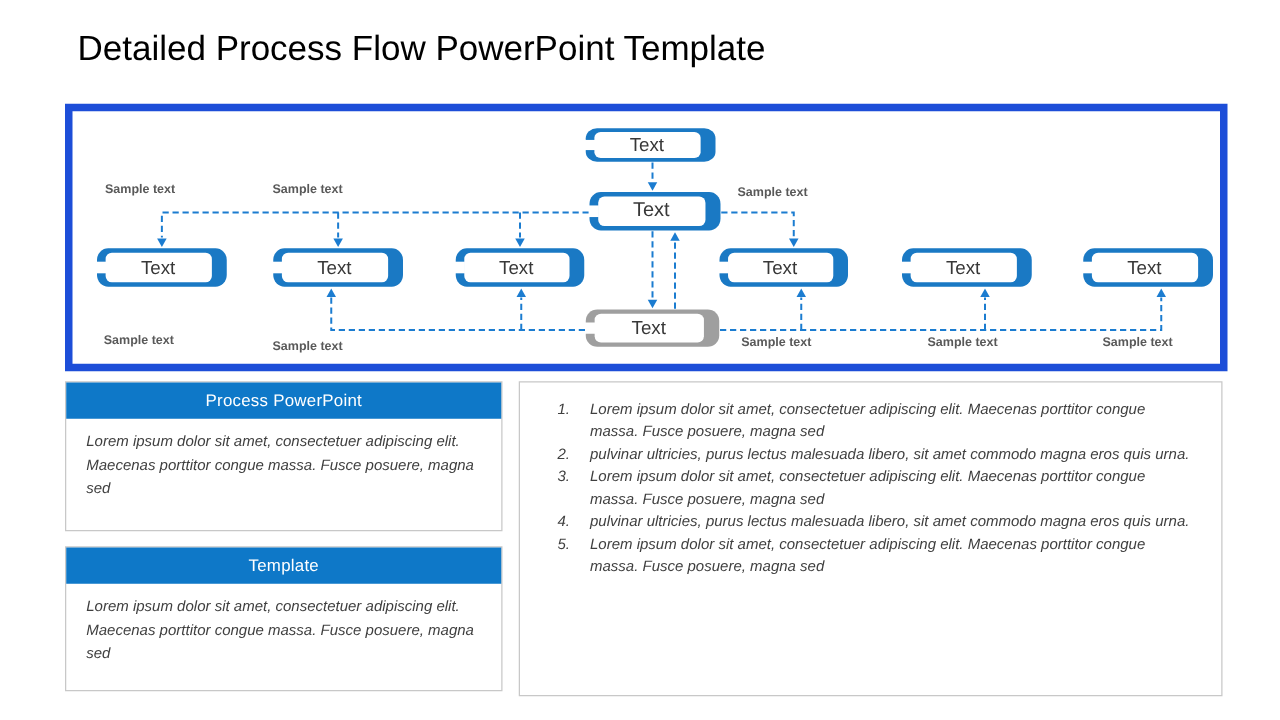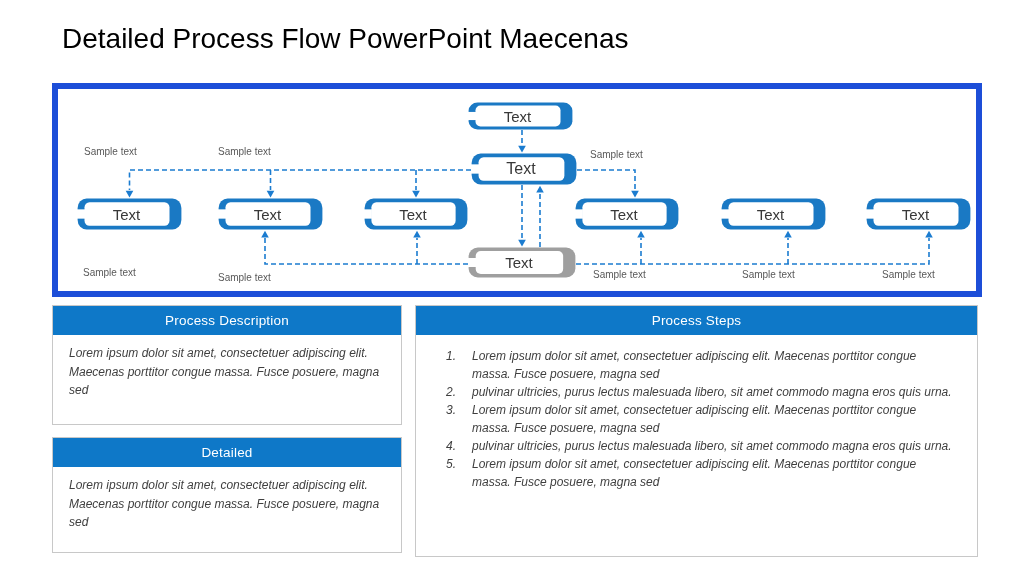--- a/index.html
+++ b/index.html
@@ -18,21 +18,21 @@
   }
   .connectors{position:absolute;left:0;top:0;}
   .flow-box{position:absolute;color:#1a79c4;}
   .flow-box.gray{color:#9f9f9f;}
   .flow-box svg{position:absolute;left:0;top:0;width:100%;height:100%;}
   .flow-box .lbl{
     position:absolute;left:0;top:0;right:6px;bottom:0;display:flex;
     align-items:center;justify-content:center;font-size:15px;color:#383838;
   }
   .sample-label{
-    position:absolute;font-size:10px;font-weight:normal;color:#595959;white-space:nowrap;
+    position:absolute;font-size:10px;font-weight:bold;color:#595959;white-space:nowrap;
   }
   
   .panel{position:absolute;border:1px solid #c8c8c8;background:#fff;box-sizing:border-box;}
   .panel-header{
     height:29px;background:#0e78c8;color:#fff;display:flex;align-items:center;
     justify-content:center;font-size:13.5px;letter-spacing:.2px;
   }
   .panel-body{
     padding:9px 18px 9px 16px;font-size:12px;color:#3f3f3f;line-height:18.5px;font-style:italic;
   }
@@ -41,21 +41,21 @@
     counter-increment:n;position:relative;padding-left:28px;line-height:18px;
     font-size:12px;color:#3f3f3f;
   }
   .steps li::before{
     content:counter(n) ".";position:absolute;left:2px;top:0;
   }
 </style>
 </head>
 <body>
 
-<div class="slide-title">Detailed Process Flow PowerPoint Maecenas</div>
+<div class="slide-title">Detailed Process Flow PowerPoint Template</div>
 
 <div class="diagram">
 
   <svg class="connectors" width="918" height="202" viewBox="0 0 918 202">
     <g stroke="#1b7cd0" stroke-width="1.6" stroke-dasharray="5 3" fill="none">
       <path d="M464 41 V56"></path>
       <path d="M413 81 H71.5 V101"></path>
       <path d="M212.5 81 V101"></path>
       <path d="M358 81 V101"></path>
       <path d="M519 81 H577 V101"></path>
@@ -163,31 +163,30 @@
   <span class="sample-label" style="left:160px;top:57px;">Sample text</span>
   <span class="sample-label" style="left:532px;top:60px;">Sample text</span>
   <span class="sample-label" style="left:25px;top:178px;">Sample text</span>
   <span class="sample-label" style="left:160px;top:183px;">Sample text</span>
   <span class="sample-label" style="left:535px;top:180px;">Sample text</span>
   <span class="sample-label" style="left:684px;top:180px;">Sample text</span>
   <span class="sample-label" style="left:824px;top:180px;">Sample text</span>
 </div>
 
 <div class="panel" style="left:52px;top:305px;width:350px;height:120px;">
-  <div class="panel-header">Process Description</div>
+  <div class="panel-header">Process PowerPoint</div>
   <div class="panel-body">Lorem ipsum dolor sit amet, consectetuer adipiscing elit.  Maecenas porttitor congue massa. Fusce posuere, magna sed</div>
 </div>
 
 <div class="panel" style="left:52px;top:437px;width:350px;height:116px;">
-  <div class="panel-header">Detailed</div>
+  <div class="panel-header">Template</div>
   <div class="panel-body">Lorem ipsum dolor sit amet, consectetuer adipiscing elit.  Maecenas porttitor congue massa. Fusce posuere, magna sed</div>
 </div>
 
 <div class="panel" style="left:415px;top:305px;width:563px;height:252px;">
-  <div class="panel-header">Process Steps</div>
   <div class="panel-body">
     <ol class="steps">
       <li>Lorem ipsum dolor sit amet, consectetuer adipiscing elit.  Maecenas porttitor congue massa. Fusce posuere, magna sed</li>
       <li>pulvinar ultricies, purus lectus malesuada libero, sit amet commodo magna eros quis urna.</li>
       <li>Lorem ipsum dolor sit amet, consectetuer adipiscing elit.  Maecenas porttitor congue massa. Fusce posuere, magna sed</li>
       <li>pulvinar ultricies, purus lectus malesuada libero, sit amet commodo magna eros quis urna.</li>
       <li>Lorem ipsum dolor sit amet, consectetuer adipiscing elit.  Maecenas porttitor congue massa. Fusce posuere, magna sed</li>
     </ol>
   </div>
 </div>

